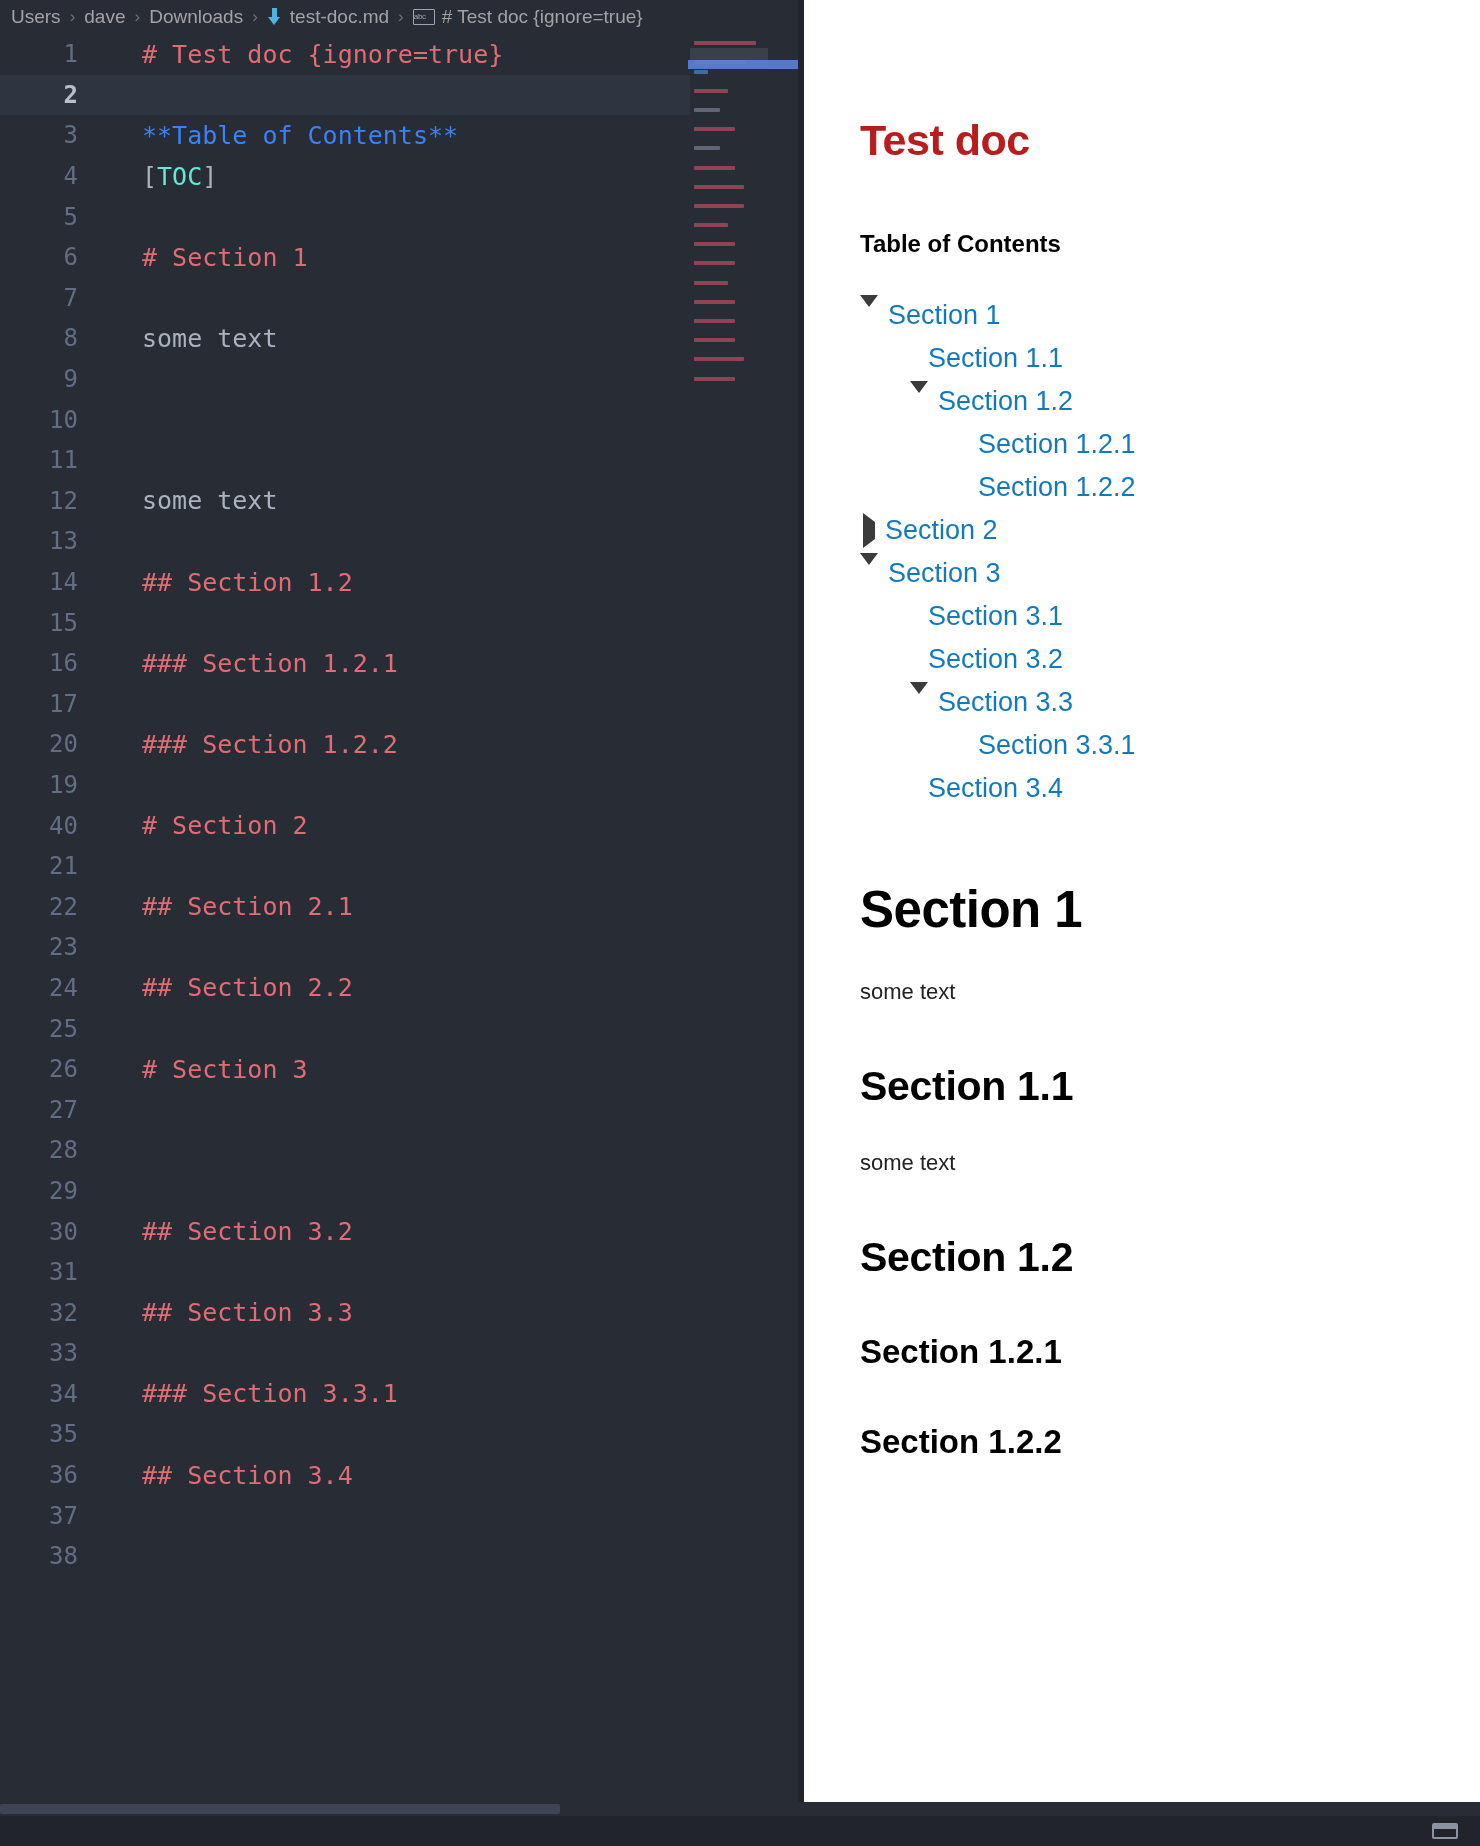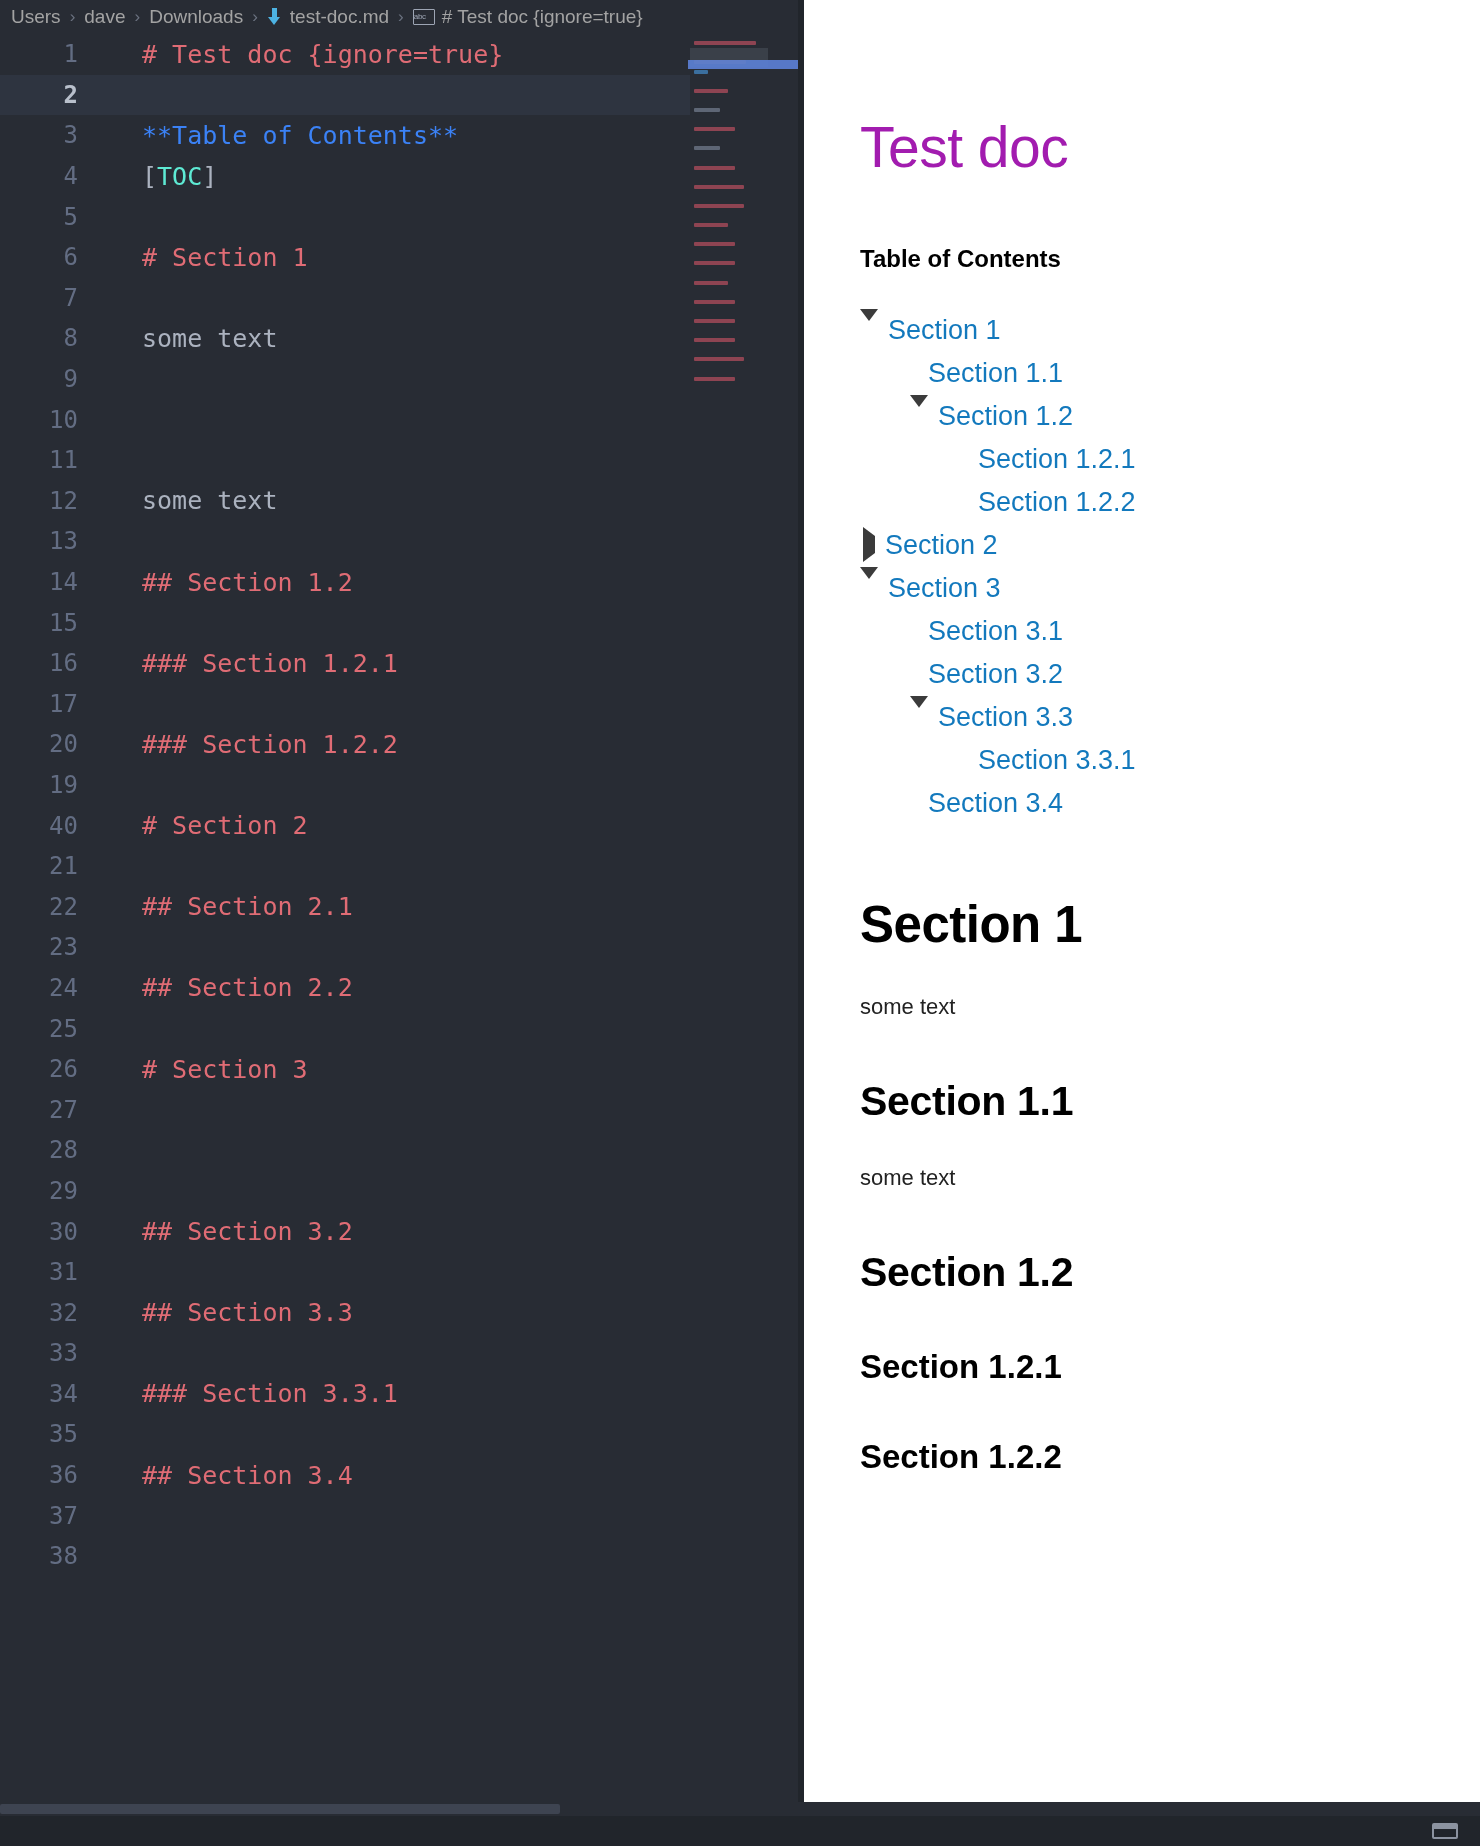--- a/index.html
+++ b/index.html
@@ -90,21 +90,21 @@
     background:#282c34; z-index:4;
   }
 
   
   #preview-pane {
     flex:1 1 auto; background:#ffffff; overflow:hidden;
     padding:0px 0 0 0;
     position:relative;
   }
   #preview-inner { padding:118px 60px 0 62px; }
-  #preview-inner h1.doc-title { font-size:57px; font-weight:normal; color:#a21caf; letter-spacing:-0.5px; line-height:1.05; }
+  #preview-inner h1.doc-title { font-size:43px; font-weight:bold; color:#b91c1c; letter-spacing:-0.5px; line-height:1.05; }
   #preview-inner p.toc-label { font-size:24px; font-weight:bold; color:#000; margin-top:67px; }
 
   ul.toc { list-style:none; margin-top:44px; }
   li.toc-item { display:block; position:relative; line-height:1.0; margin:0 0 16px 0; }
   li.toc-item > .row { display:flex; align-items:center; }
   .toc-marker { flex:0 0 auto; margin-right:10px; display:inline-block; }
   .tri-down { width:0;height:0;border-left:9px solid transparent;border-right:9px solid transparent;border-top:12px solid #3b3b3b; }
   .tri-right{ width:0;height:0;border-top:9px solid transparent;border-bottom:9px solid transparent;border-left:12px solid #3b3b3b; margin-left:3px; }
   .sq { width:11px; height:11px; background:#4a4a4a; margin-left:4px; margin-right:4px; }
   .toc-link { color:#1379bd; font-size:27px; text-decoration:none; }

